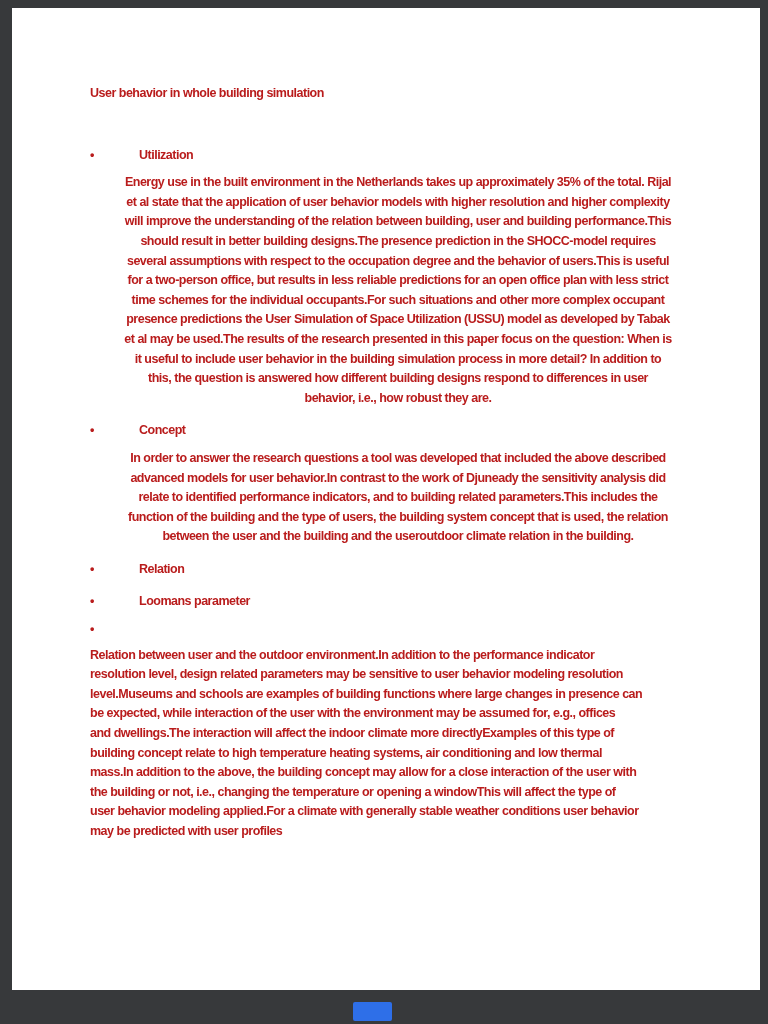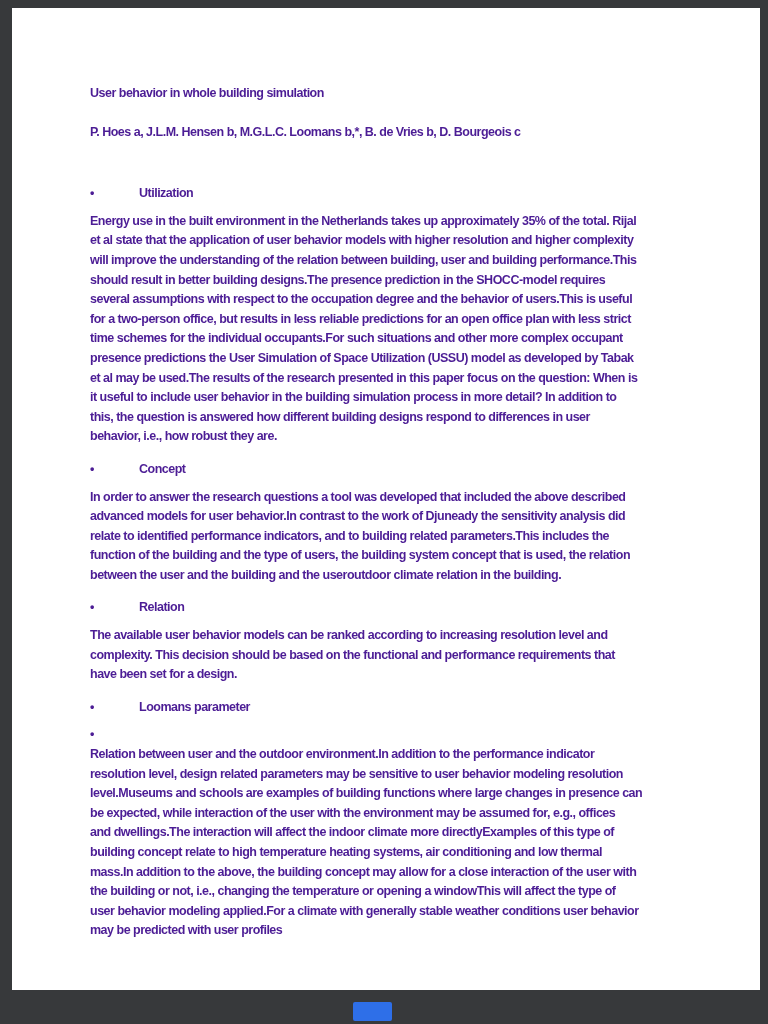--- a/index.html
+++ b/index.html
@@ -13,21 +13,21 @@
   .page {
     position: absolute;
     left: 12px; top: 8px;
     width: 748px; height: 982px;
     background: #ffffff;
   }
   .content {
     position: absolute;
     left: 78px; top: 76px;
     width: 616px;
-    color: #4c1d95;
+    color: #b91c1c;
     font-size: 12.5px;
     font-weight: bold;
     letter-spacing: -0.5px;
     line-height: 19.6px;
   }
   .doc-title { margin: 0; white-space: pre; }
   .authors   { margin: 19px 0 0 0; white-space: pre; }
   .heading-row {
     display: flex;
     align-items: baseline;
@@ -35,29 +35,30 @@
   }
   .heading-row.tight { margin-top: 13px; }
   .bullet {
     display: inline-block;
     width: 49px;
     flex: 0 0 49px;
   }
   .para {
     margin-top: 8px;
     white-space: pre;
+    text-align: center;
   }
   .bullet-para-first {
     display: flex;
     align-items: baseline;
     margin-top: 8px;
     white-space: pre;
   }
   .bullet-para-rest {
-    margin-top: 0;
+    margin-top: 6px;
     white-space: pre;
   }
   .bottom-bar {
     position: absolute;
     left: 0; bottom: 0;
     width: 768px; height: 34px;
     background: #37393b;
   }
   .blue-action {
     position: absolute;
@@ -68,21 +69,20 @@
   }
 </style>
 </head>
 <body>
 
 <div class="page">
   <div class="content">
 
     <div class="doc-title">User behavior in whole building simulation</div>
 
-    <div class="authors">P. Hoes a, J.L.M. Hensen b, M.G.L.C. Loomans b,*, B. de Vries b, D. Bourgeois c</div>
 
     <div class="heading-row">
       <span class="bullet">•</span>
       <span>Utilization</span>
     </div>
     <div class="para">Energy use in the built environment in the Netherlands takes up approximately 35% of the total. Rijal
 et al state that the application of user behavior models with higher resolution and higher complexity
 will improve the understanding of the relation between building, user and building performance.This
 should result in better building designs.The presence prediction in the SHOCC-model requires
 several assumptions with respect to the occupation degree and the behavior of users.This is useful
@@ -101,23 +101,20 @@
     <div class="para">In order to answer the research questions a tool was developed that included the above described
 advanced models for user behavior.In contrast to the work of Djuneady the sensitivity analysis did
 relate to identified performance indicators, and to building related parameters.This includes the
 function of the building and the type of users, the building system concept that is used, the relation
 between the user and the building and the useroutdoor climate relation in the building.</div>
 
     <div class="heading-row tight">
       <span class="bullet">•</span>
       <span>Relation</span>
     </div>
-    <div class="para">The available user behavior models can be ranked according to increasing resolution level and
-complexity. This decision should be based on the functional and performance requirements that
-have been set for a design.</div>
 
     <div class="heading-row tight">
       <span class="bullet">•</span>
       <span>Loomans parameter</span>
     </div>
     <div class="bullet-para-first">
       <span class="bullet">•</span>
     </div>
     <div class="bullet-para-rest">Relation between user and the outdoor environment.In addition to the performance indicator
 resolution level, design related parameters may be sensitive to user behavior modeling resolution

